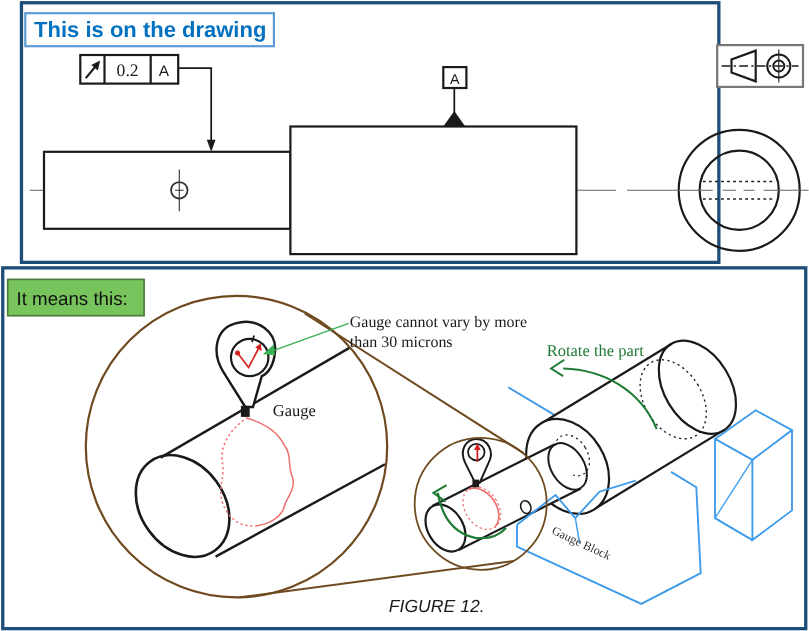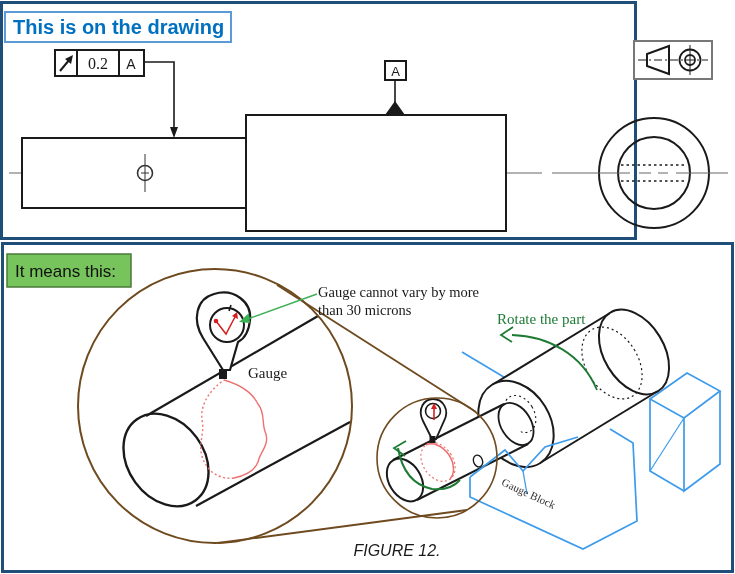--- a/index.html
+++ b/index.html
@@ -1,18 +1,18 @@
 <!DOCTYPE html>
 <html><head>
 <meta charset="utf-8">
 <style>
   html,body{margin:0;padding:0;background:#fff;}
   body{width:735px;height:574px;position:relative;font-family:"Liberation Sans",sans-serif;}
   .panel{position:absolute;background:#fff;border:3px solid #1F4E79;box-sizing:border-box;}
-  #panel-top{left:0;top:1px;width:637px;height:239px;}
+  #panel-top{left:18px;top:1px;width:637px;height:239px;}
   #panel-bottom{left:1px;top:242px;width:733px;height:331px;}
   svg{display:block;}
   text{font-family:"Liberation Serif",serif;}
   .sans{font-family:"Liberation Sans",sans-serif;}
 </style>
 </head>
 <body>
 
 <div class="panel" id="panel-top">
   <svg width="727" height="233" viewBox="4 4 727 233">

